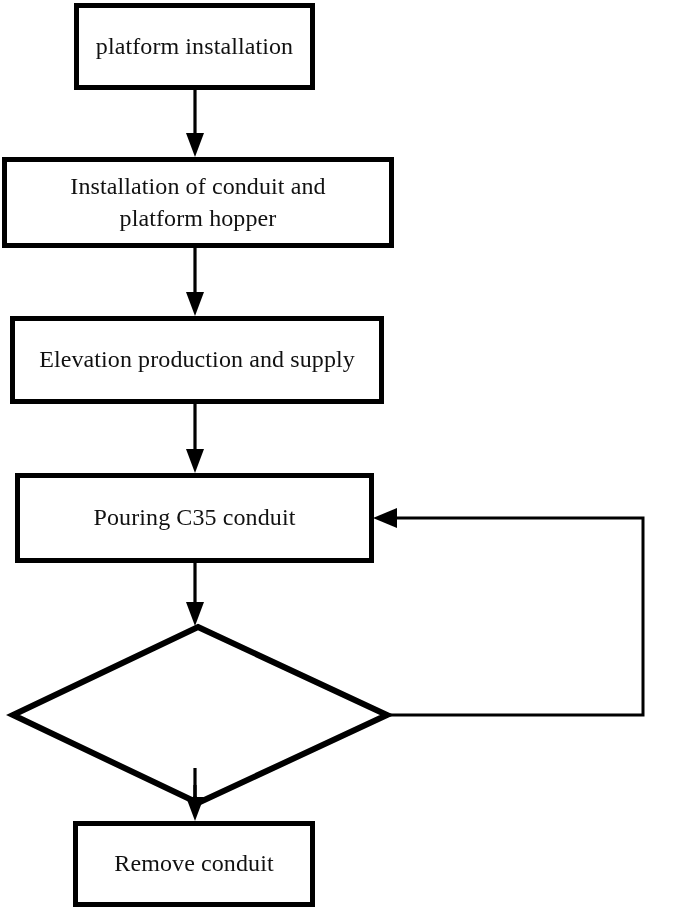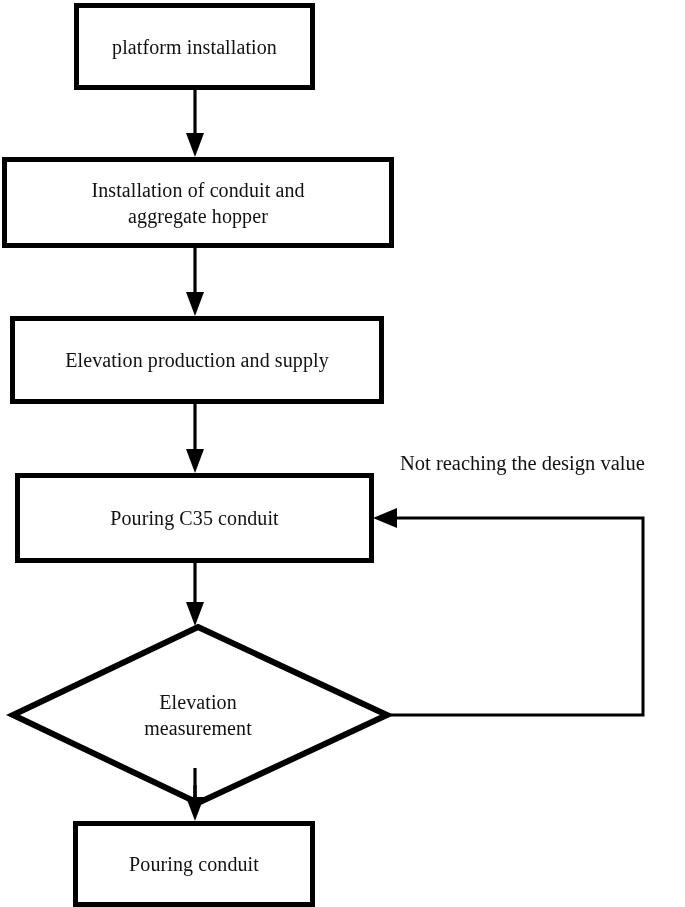--- a/index.html
+++ b/index.html
@@ -53,21 +53,21 @@
     stroke: none;
   }
   .node-text {
     position: absolute;
     display: flex;
     align-items: center;
     justify-content: center;
     text-align: center;
     color: #111111;
     font-family: "Liberation Serif", "DejaVu Serif", serif;
-    font-size: 20px;
+    font-size: 24px;
     line-height: 1.30;
     letter-spacing: 0.1px;
     white-space: pre-line;
     pointer-events: none;
   }
   .edge-label {
     position: absolute;
     color: #111111;
     font-family: "Liberation Serif", "DejaVu Serif", serif;
     font-size: 20.5px;
@@ -158,26 +158,23 @@
     <rect class="node-shape" x="75.5" y="823.5" width="237" height="81"></rect>
 
     <path class="loop-line" d="M 387 715 L 643 715 L 643 518 L 392 518"></path>
     <polygon class="arrow-head" points="397,508 397,528 373,518"></polygon>
 
   </svg>
 
   <div class="node-text" style="left:76px; top:5px; width:237px; height:83px;">platform installation</div>
 
   <div class="node-text" style="left:4px; top:159px; width:388px; height:87px;">Installation of conduit and
-aggregate hopper</div>
+platform hopper</div>
 
   <div class="node-text" style="left:12px; top:318px; width:370px; height:84px;">Elevation production and supply</div>
 
   <div class="node-text" style="left:17px; top:475px; width:355px; height:86px;">Pouring C35 conduit</div>
 
-  <div class="node-text" style="left:88px; top:646px; width:220px; height:138px;">Elevation
-measurement</div>
 
-  <div class="node-text" style="left:75px; top:823px; width:238px; height:82px;">Pouring conduit</div>
+  <div class="node-text" style="left:75px; top:823px; width:238px; height:82px;">Remove conduit</div>
 
-  <div class="edge-label" style="left:400px; top:451px;">Not reaching the design value</div>
 
 </div>
 
 </body></html>

